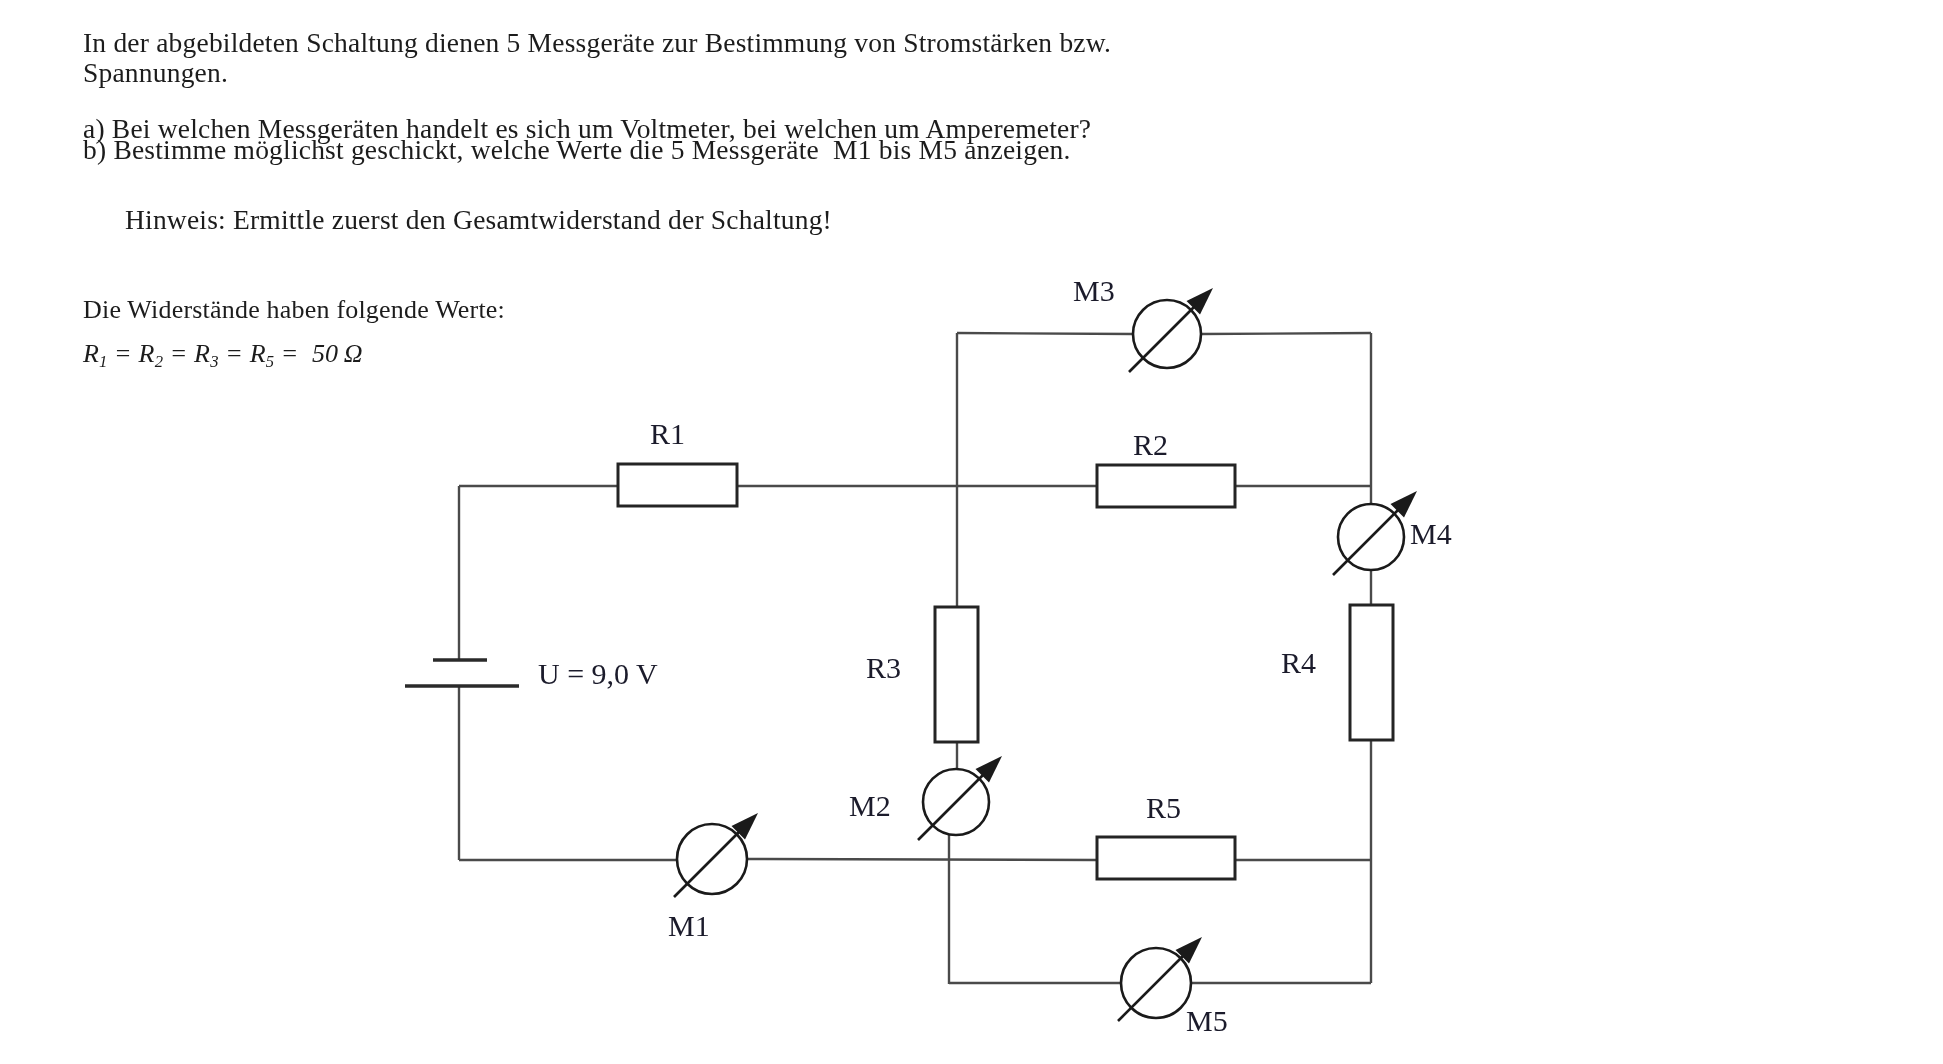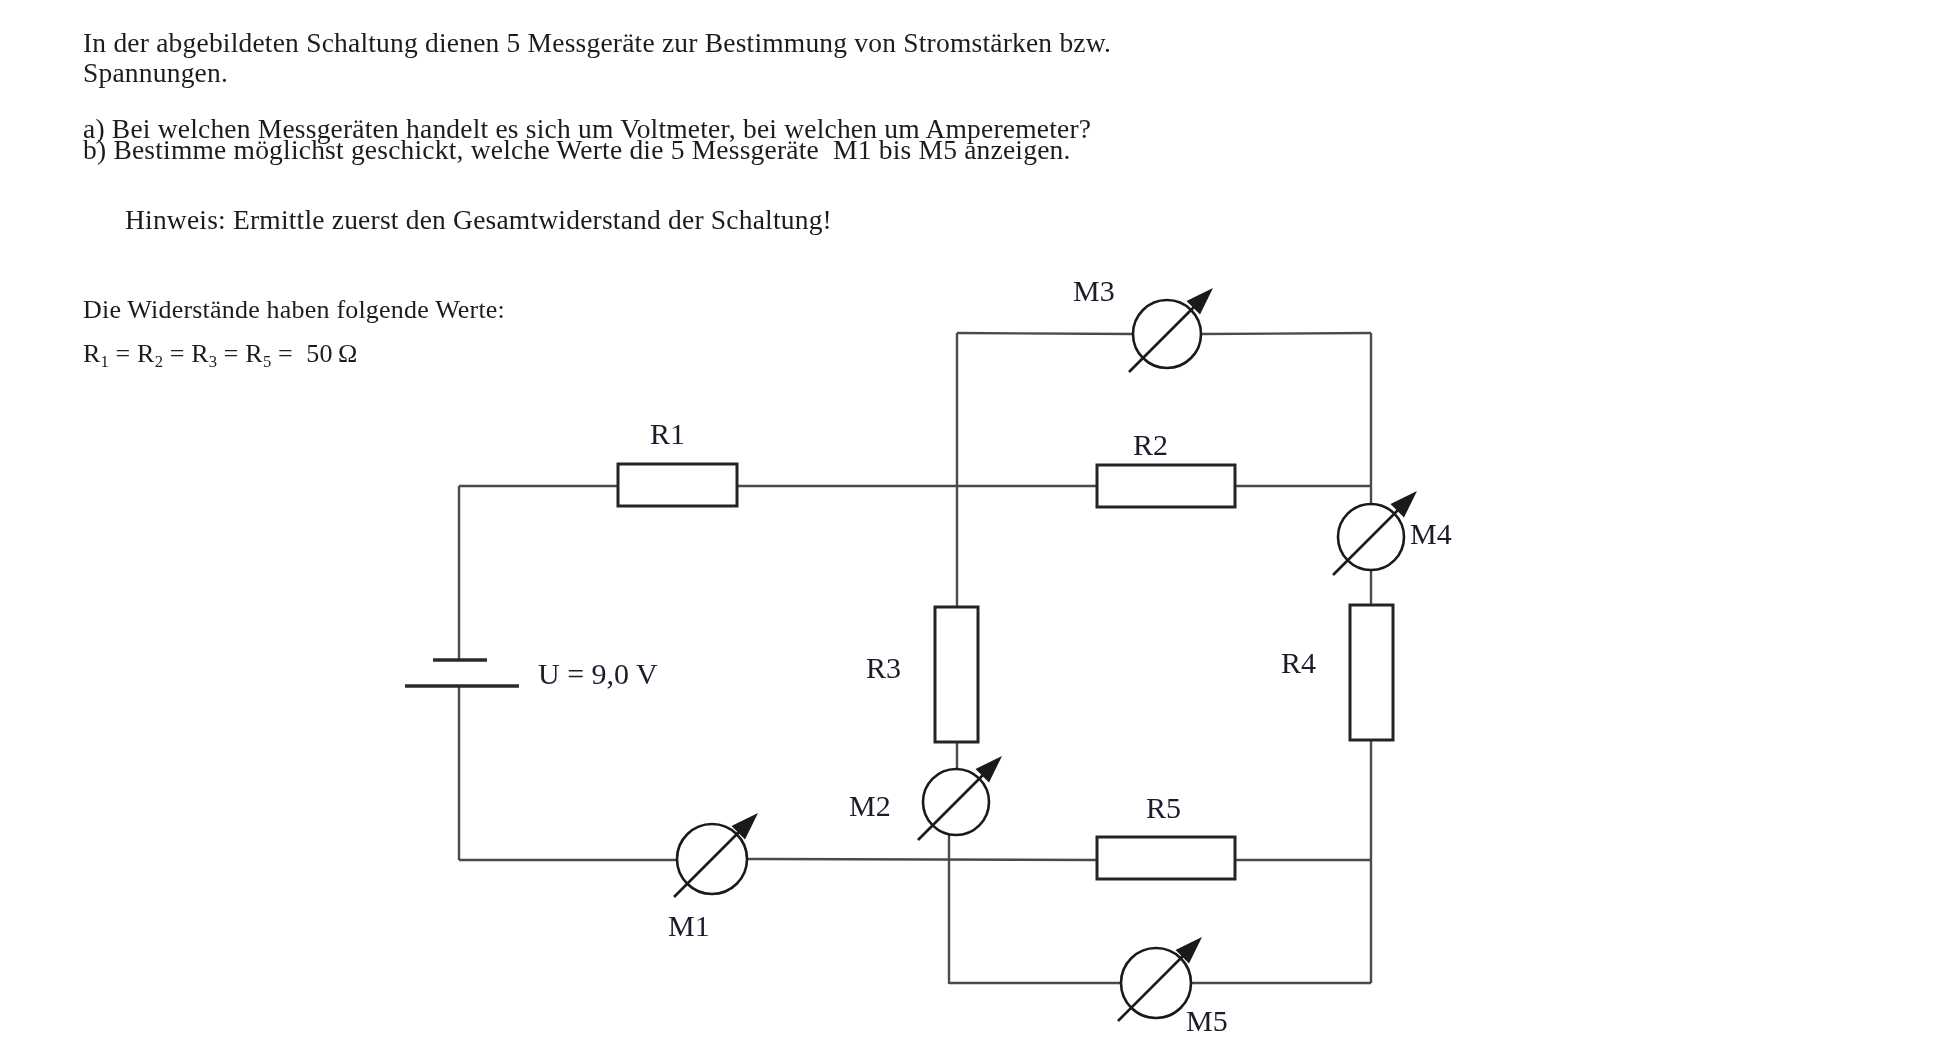--- a/index.html
+++ b/index.html
@@ -7,21 +7,21 @@
   .page{position:relative;width:1734px;height:1064px;background:#ffffff;overflow:hidden;}
   .tline{position:absolute;font-size:27.5px;line-height:35px;color:#1c1c1c;white-space:pre;letter-spacing:0.2px;}
   .bigline{font-size:26px;}
   .sub{font-size:0.64em;vertical-align:-0.32em;letter-spacing:0;}
   #task-l1{left:83px;top:25px;}
   #task-l2{left:83px;top:55px;}
   #task-la{left:83px;top:111px;}
   #task-lb{left:83px;top:132px;}
   #task-lh{left:125px;top:165px;margin-top:37px;}
   #res-intro{left:83px;top:292px;}
-  #res-eq1{left:83px;top:336px;}
+  #res-eq1{left:83px;top:336px;font-style:italic;}
   #res-eq2{left:83px;top:390px;}
   svg.circuit{position:absolute;left:0;top:0;}
   .wire{stroke:#4a4a4a;stroke-width:2.4;fill:none;}
   .plate{stroke:#2a2a2a;stroke-width:3.6;fill:none;}
   .rbox{fill:#ffffff;stroke:#242424;stroke-width:3;}
   .mcirc{fill:#ffffff;stroke:#1a1a1a;stroke-width:2.6;}
   .mneedle{stroke:#1a1a1a;stroke-width:2.6;fill:none;}
   .mtip{fill:#1a1a1a;stroke:none;}
   .clabel{font-family:"Liberation Serif",serif;font-size:30px;fill:#1b1b2b;}
 </style>

